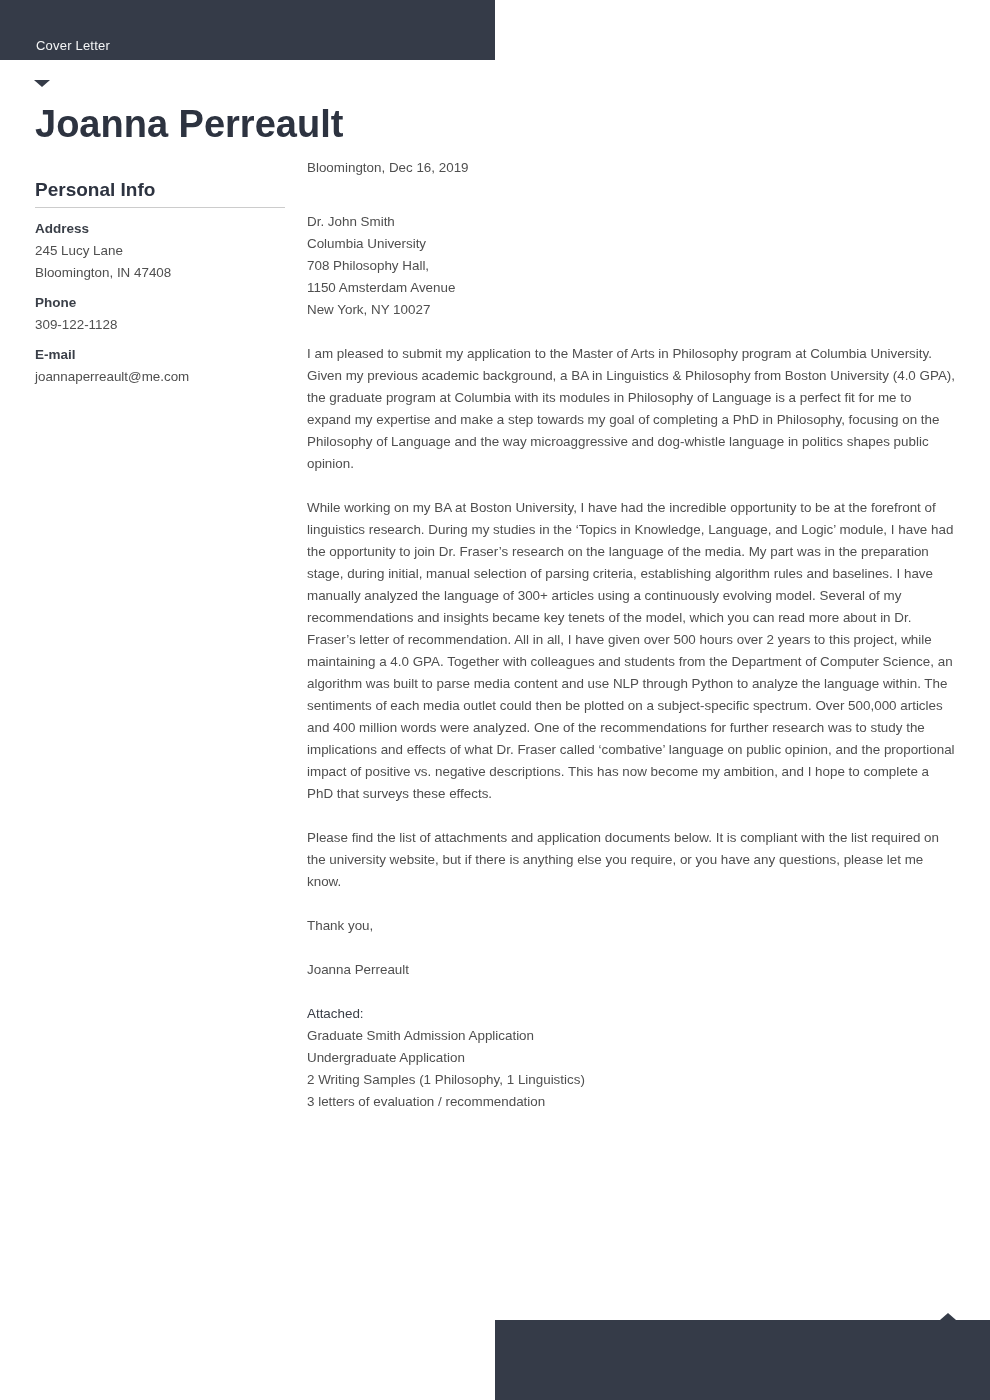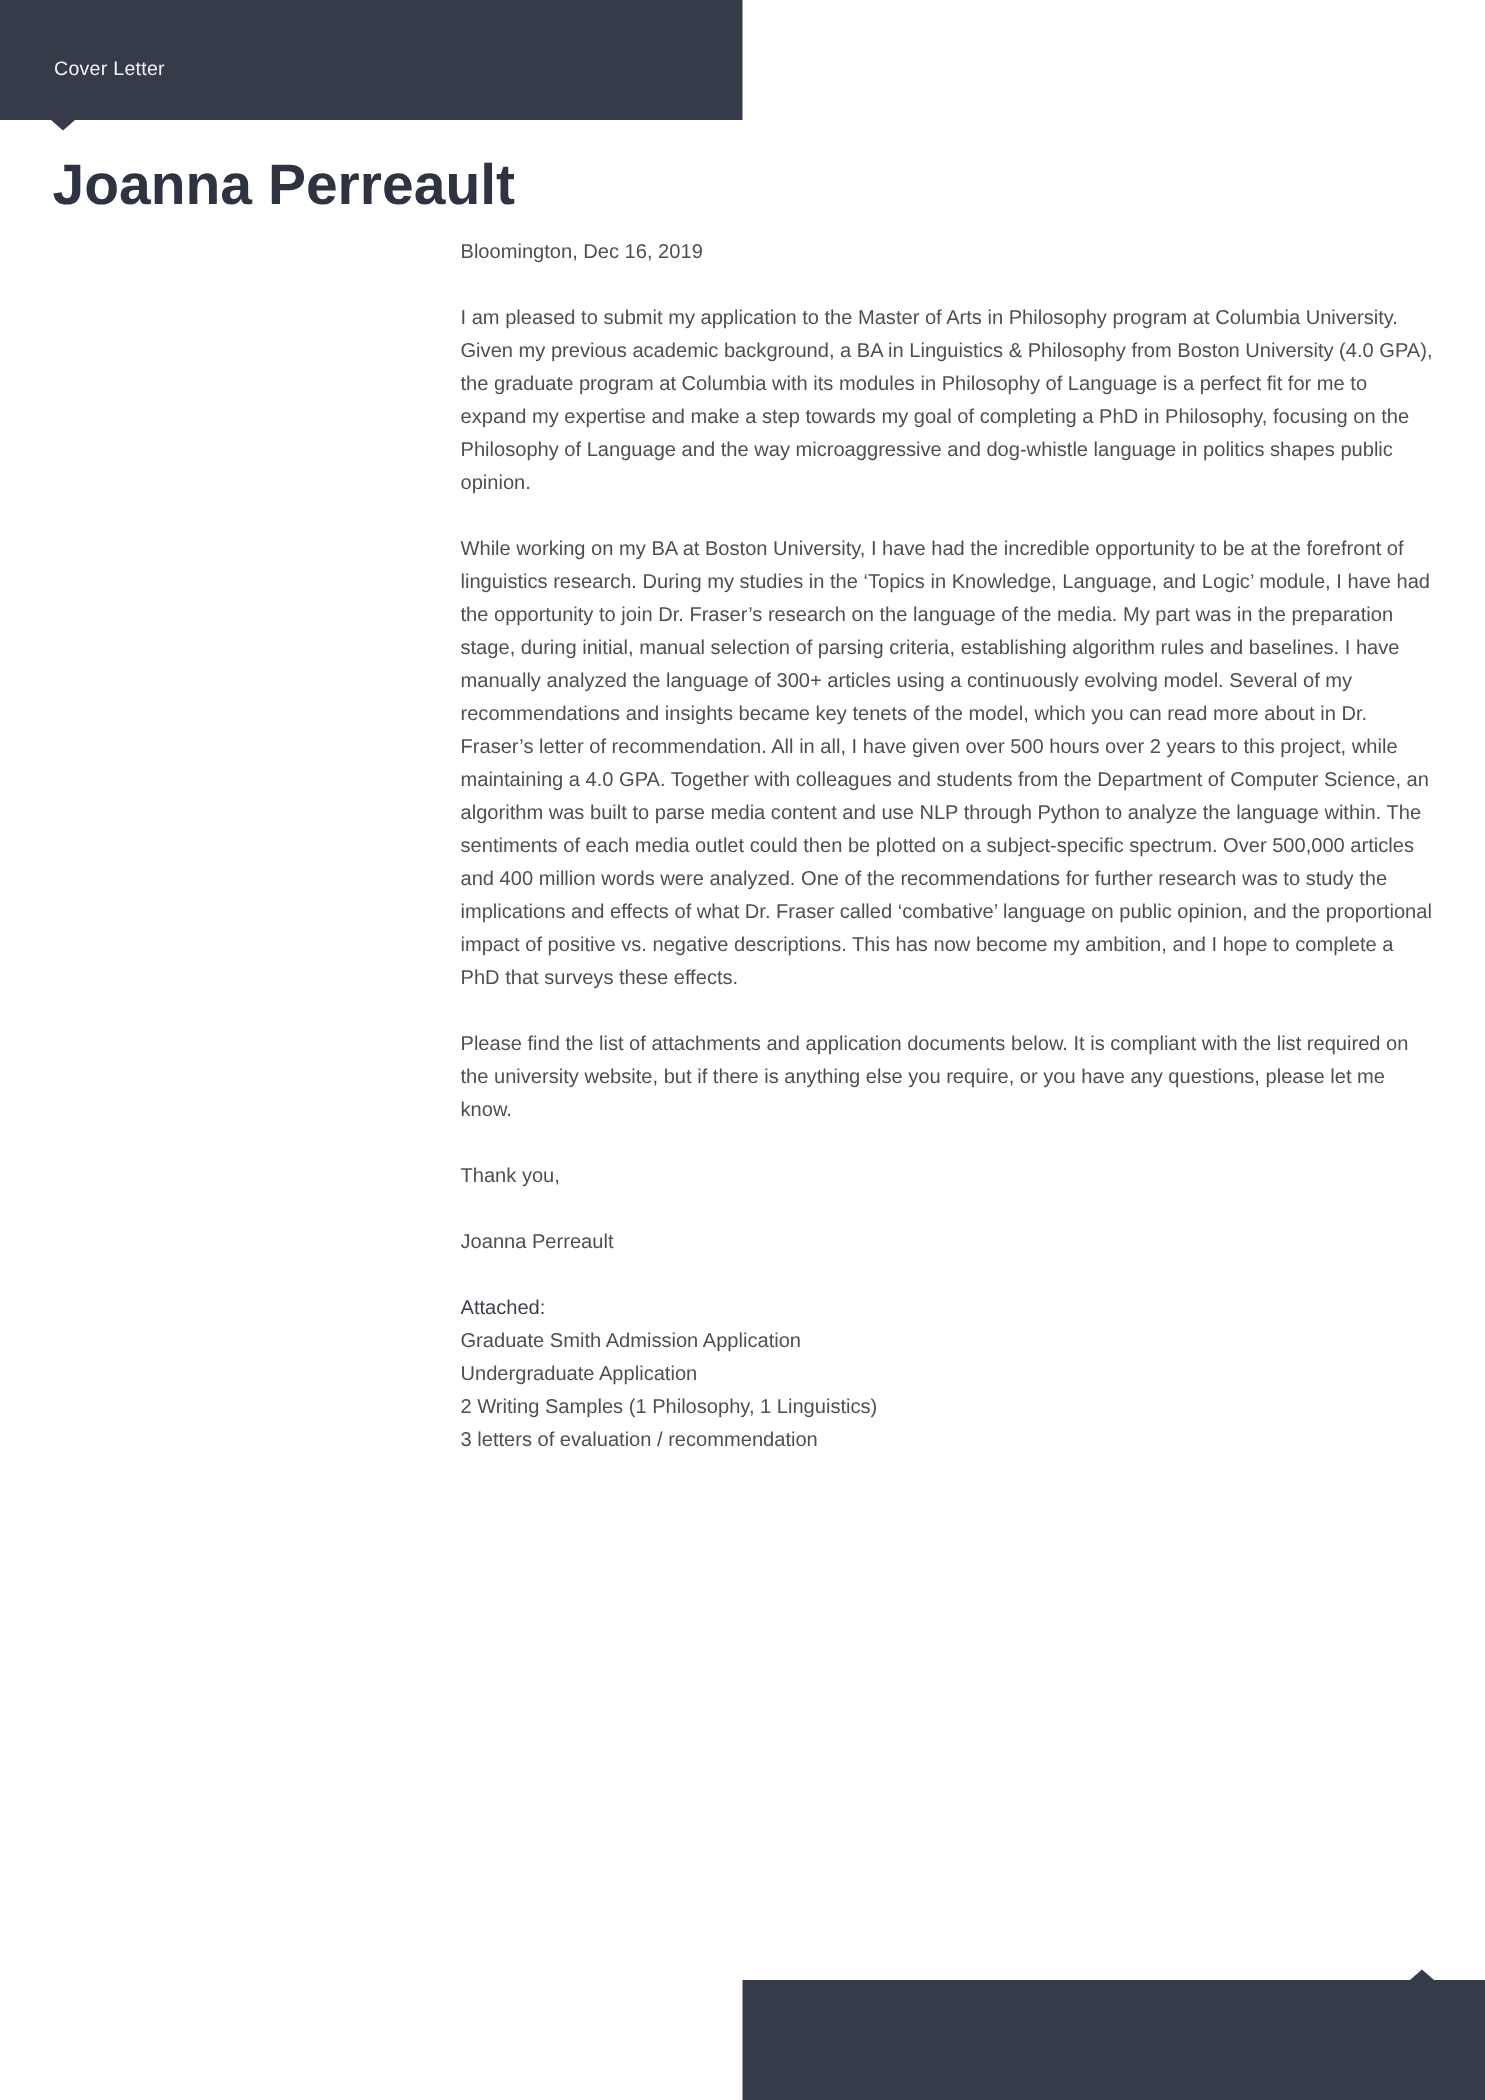--- a/index.html
+++ b/index.html
@@ -16,21 +16,21 @@
     background:#ffffff;
     font-family:"Liberation Sans","DejaVu Sans",sans-serif;
     position:relative;
     overflow:hidden;
   }
   .page{position:absolute;inset:0;}
 
   
   .top-bar{
     position:absolute;left:0;top:0;
-    width:495px;height:80px;
+    width:495px;height:60px;
     background:var(--accent);
   }
   .top-bar .banner-label{
     position:absolute;left:36px;top:38px;
     font-size:13px;line-height:15px;
     color:var(--banner-text);
     letter-spacing:0.2px;
   }
   .top-pointer{
     position:absolute;left:34px;top:80px;
@@ -104,24 +104,50 @@
 
 <div class="page">
 
   <header class="top-bar">
     <span class="banner-label">Cover Letter</span>
   </header>
   <div class="top-pointer"></div>
 
   <h1 class="applicant-name">Joanna Perreault</h1>
 
+  <aside class="sidebar">
+    <h2>Personal Info</h2>
+
+    <div class="field">
+      <div class="field-label">Address</div>
+      <div class="field-line">245 Lucy Lane</div>
+      <div class="field-line">Bloomington, IN 47408</div>
+    </div>
+
+    <div class="field">
+      <div class="field-label">Phone</div>
+      <div class="field-line">309-122-1128</div>
+    </div>
+
+    <div class="field">
+      <div class="field-label">E-mail</div>
+      <div class="field-line">joannaperreault@me.com</div>
+    </div>
+  </aside>
 
   <main class="letter">
     <p>Bloomington, Dec 16, 2019</p>
 
+    <div class="mt32">
+      <p>Dr. John Smith</p>
+      <p>Columbia University</p>
+      <p>708 Philosophy Hall,</p>
+      <p>1150 Amsterdam Avenue</p>
+      <p>New York, NY 10027</p>
+    </div>
 
 
     <p class="mt22">I am pleased to submit my application to the Master of Arts in Philosophy program at Columbia University. Given my previous academic background, a BA in Linguistics &amp; Philosophy from Boston University (4.0 GPA), the graduate program at Columbia with its modules in Philosophy of Language is a perfect fit for me to expand my expertise and make a step towards my goal of completing a PhD in Philosophy, focusing on the Philosophy of Language and the way microaggressive and dog-whistle language in politics shapes public opinion.</p>
     <p class="mt22">While working on my BA at Boston University, I have had the incredible opportunity to be at the forefront of linguistics research. During my studies in the ‘Topics in Knowledge, Language, and Logic’ module, I have had the opportunity to join Dr. Fraser’s research on the language of the media. My part was in the preparation stage, during initial, manual selection of parsing criteria, establishing algorithm rules and baselines. I have manually analyzed the language of 300+ articles using a continuously evolving model. Several of my recommendations and insights became key tenets of the model, which you can read more about in Dr. Fraser’s letter of recommendation. All in all, I have given over 500 hours over 2 years to this project, while maintaining a 4.0 GPA. Together with colleagues and students from the Department of Computer Science, an algorithm was built to parse media content and use NLP through Python to analyze the language within. The sentiments of each media outlet could then be plotted on a subject-specific spectrum. Over 500,000 articles and 400 million words were analyzed. One of the recommendations for further research was to study the implications and effects of what Dr. Fraser called ‘combative’ language on public opinion, and the proportional impact of positive vs. negative descriptions. This has now become my ambition, and I hope to complete a PhD that surveys these effects.</p>
     <p class="mt22">Please find the list of attachments and application documents below. It is compliant with the list required on the university website, but if there is anything else you require, or you have any questions, please let me know.</p>
 
     <p class="mt22">Thank you,</p>
     <p class="mt22">Joanna Perreault</p>
 
     <p class="mt22 bold">Attached:</p>

